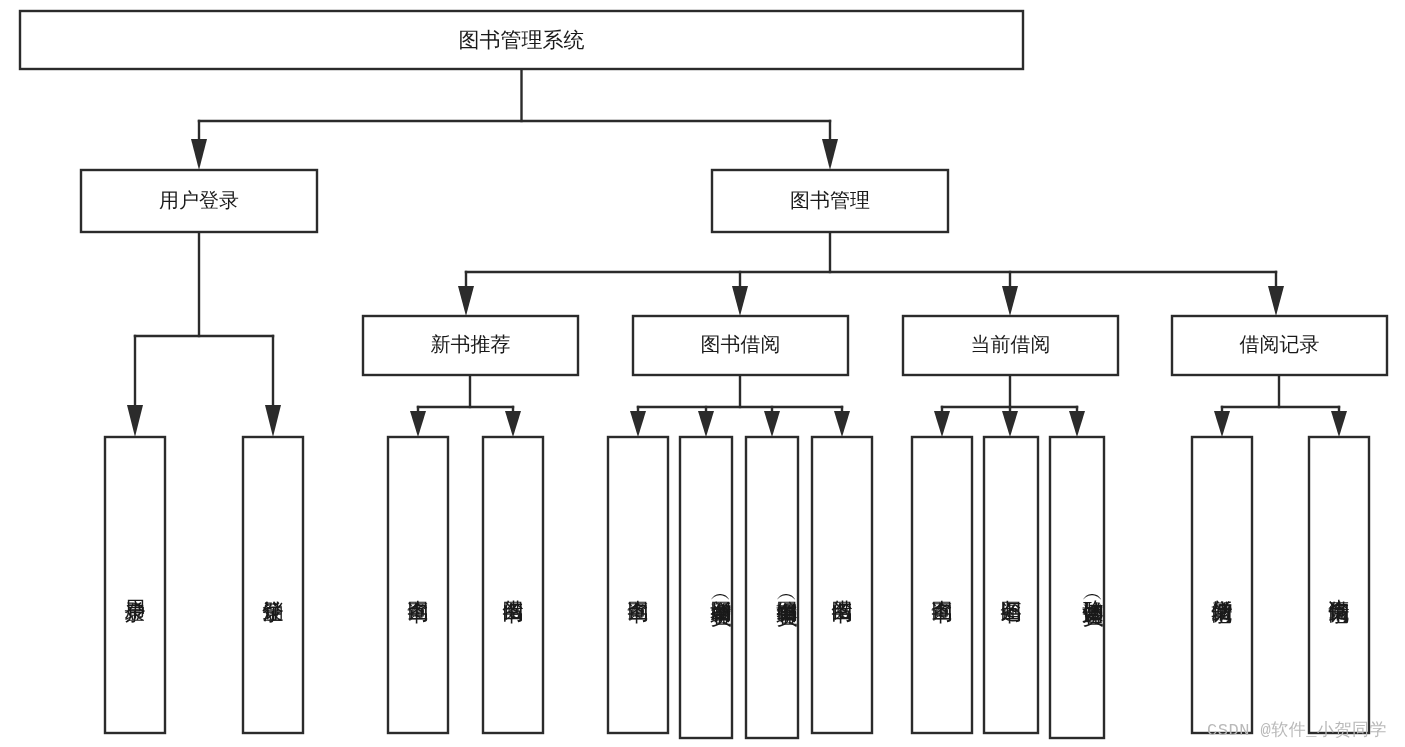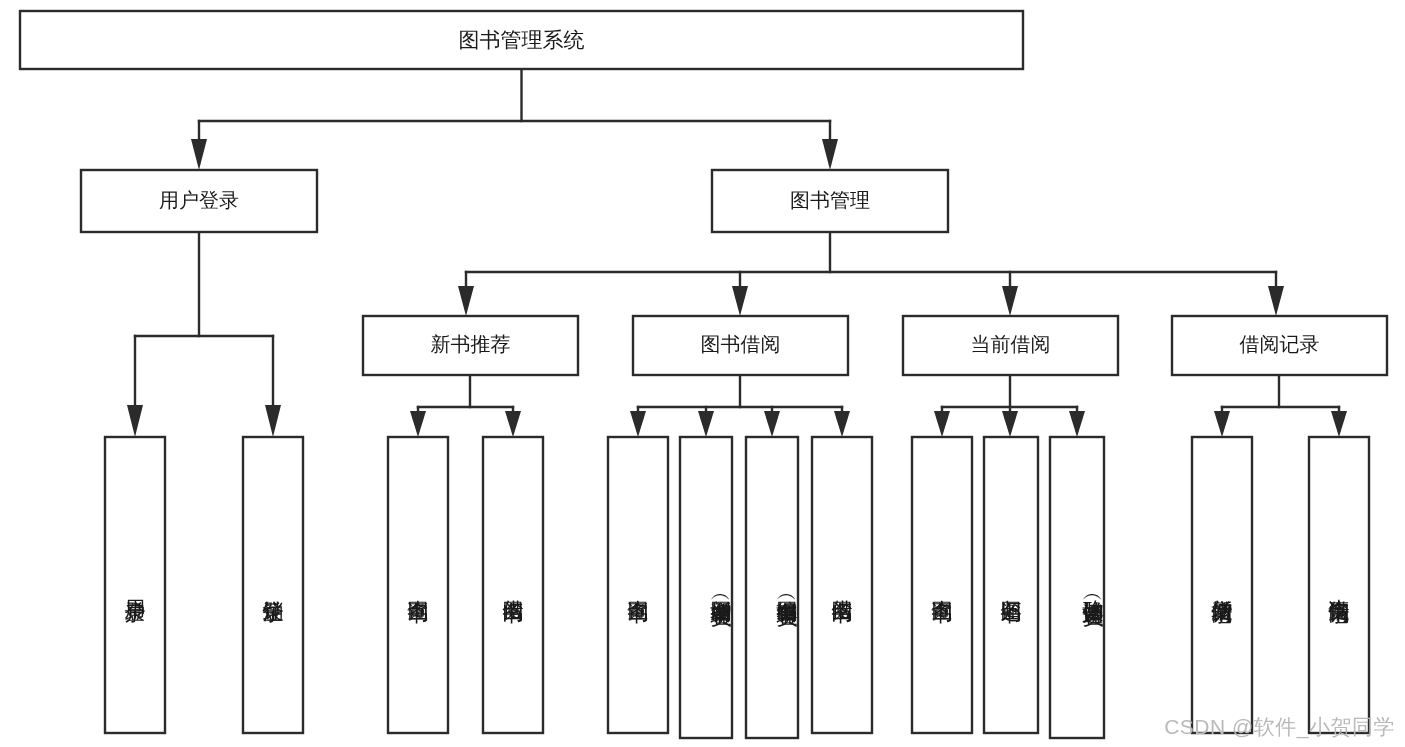--- a/index.html
+++ b/index.html
@@ -69,24 +69,24 @@
     letter-spacing: 1px;
     text-align: center;
     display: flex;
     align-items: center;
     justify-content: center;
     pointer-events: none;
     user-select: none;
   }
   #watermark {
     position: absolute;
-    right: 10px;
+    right: 18px;
     bottom: 6px;
-    font-family: Liberation Sans, sans-serif;
-    font-size: 21px;
+    font-family: Liberation Mono, monospace;
+    font-size: 17px;
     color: #b9b9b9;
     letter-spacing: 0.5px;
     white-space: pre;
   }
 </style>
 </head>
 <body>
 
 <div id="diagram-root">
 

